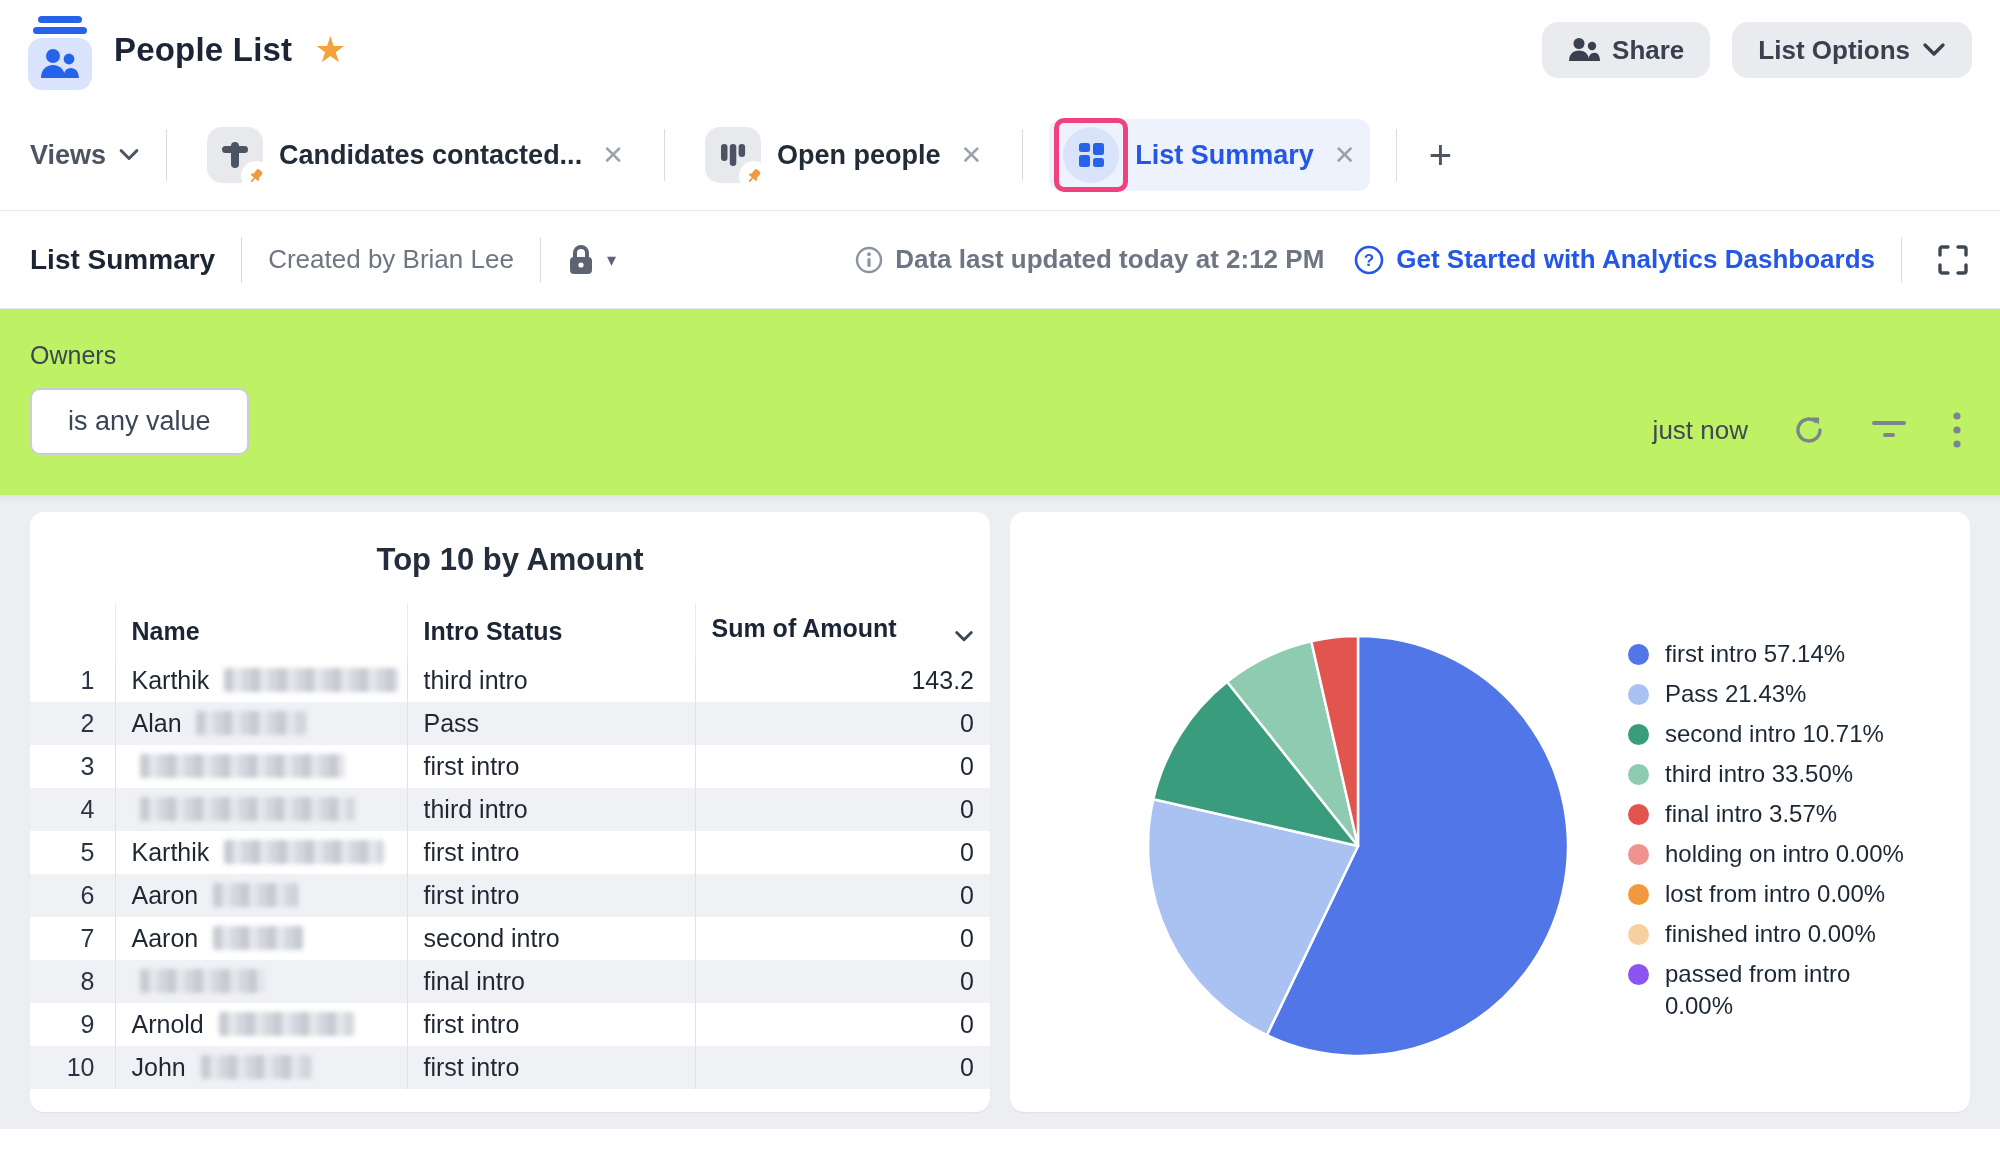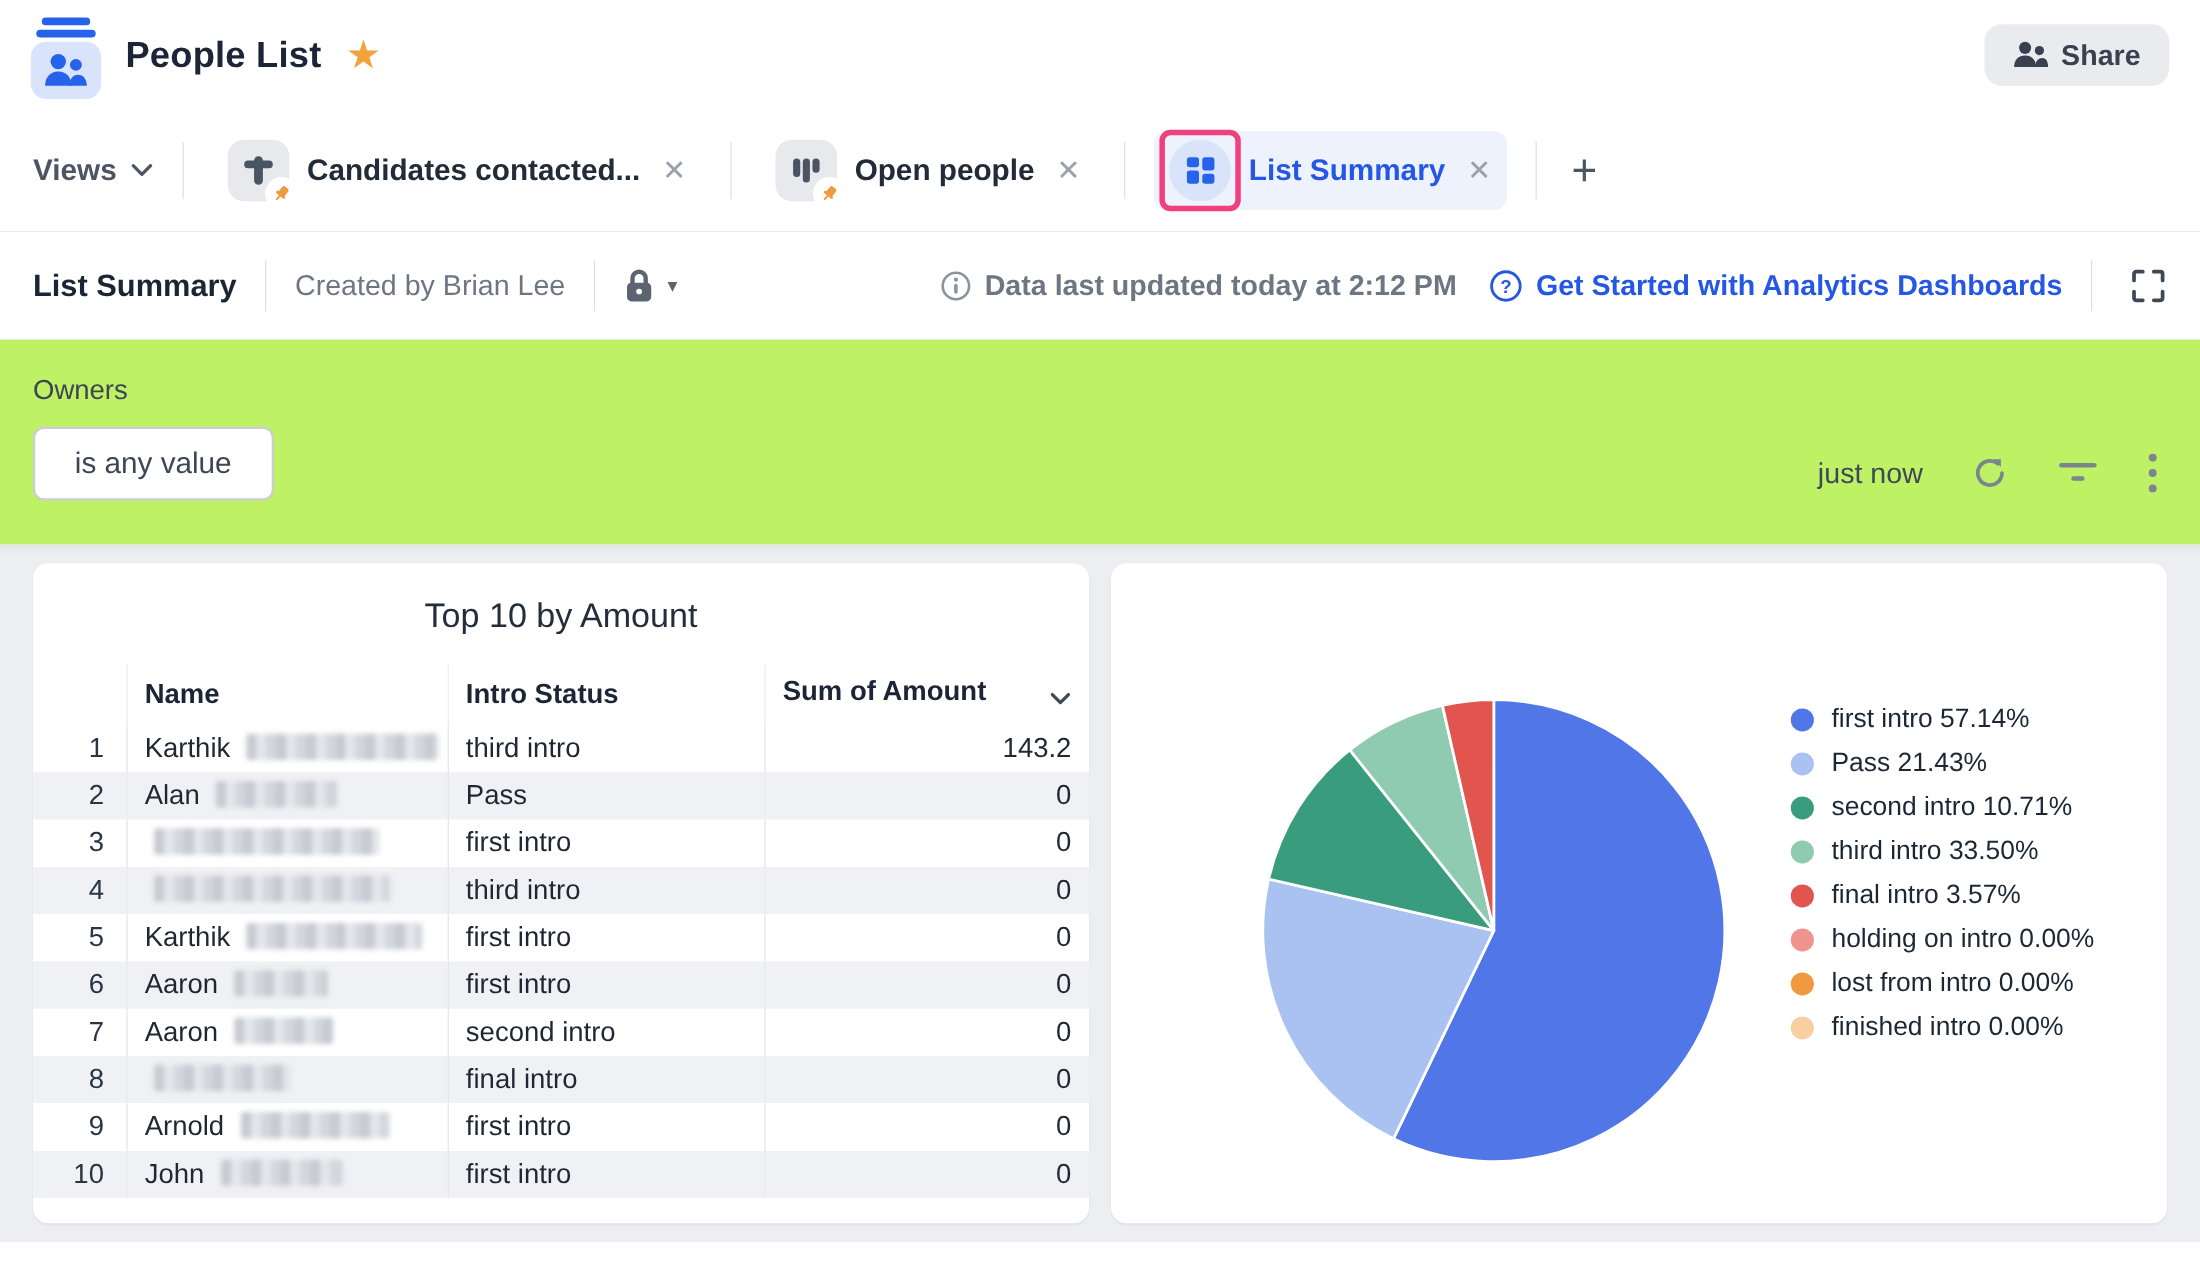--- a/index.html
+++ b/index.html
@@ -50,21 +50,21 @@
   .filterbar { position:relative; padding:32px 30px 40px; background:#bef264; }
   .owners-label { font-size:25px; color:#3c4654; margin-bottom:18px; }
   .value-btn { display:inline-block; background:#fff; border:2px solid #c9ced6; border-radius:10px; padding:16px 36px; font-size:27px; color:#3c4654; font-family:inherit; cursor:pointer; }
   .right-controls { position:absolute; right:38px; top:102px; display:flex; align-items:center; gap:44px; }
   .justnow { font-size:26px; color:#3f4856; }
   .iconbtn { cursor:pointer; display:flex; align-items:center; }
 
   
   .dashboard { background:#edeef1; padding:17px 30px; display:flex; gap:20px; height:634px; box-shadow:inset 0 10px 10px -10px rgba(0,0,0,.10); }
   .card { background:#fff; border-radius:14px; width:960px; height:600px; box-shadow:0 1px 2px rgba(16,24,40,.06); position:relative; overflow:hidden; }
-  .card-title { text-align:center; font-size:31px; color:#232d3b; margin-top:30px; font-weight:400; }
+  .card-title { text-align:center; font-size:31px; color:#232d3b; margin-top:30px; font-weight:700; }
 
   
   table.top10 { width:100%; border-collapse:collapse; margin-top:26px; table-layout:fixed; }
   table.top10 col.c-num { width:85px; } table.top10 col.c-name { width:292px; }
   table.top10 col.c-status { width:288px; } table.top10 col.c-amt { width:295px; }
   table.top10 th { font-size:25px; font-weight:700; color:#1b2535; text-align:left; padding:10px 16px; border-left:1px solid #e8eaed; }
   table.top10 th:first-child { border-left:none; }
   table.top10 th .sort { float:right; margin-top:6px; }
   table.top10 td { font-size:25px; color:#1f2733; padding:0 16px; height:43px; border-left:1px solid #dfe2e7; white-space:nowrap; overflow:hidden; }
   table.top10 td:first-child { border-left:none; text-align:right; padding-right:20px; color:#2a3442; }
@@ -104,20 +104,26 @@
     <span class="fav-star">★</span>
     <div class="spacer"></div>
     <button class="gbtn">
       <svg width="32" height="26" viewBox="0 0 32 26">
         <circle cx="11" cy="6.5" r="5.5" fill="#39414e"></circle>
         <path d="M1 24c0-6.5 4-10.5 10-10.5S21 17.5 21 24z" fill="#39414e"></path>
         <circle cx="24" cy="9" r="4.2" fill="#39414e"></circle>
         <path d="M20 24c.4-5 2.6-8.2 6.5-8.2 3.5 0 5.3 3 5.5 8.2z" fill="#39414e"></path>
       </svg>
       <span>Share</span>
+    </button>
+    <button class="gbtn">
+      <span>List Options</span>
+      <svg width="24" height="16" viewBox="0 0 24 16">
+        <path d="M3 3l9 9 9-9" class="stroke" style="stroke:#39414e;stroke-width:3.4"></path>
+      </svg>
     </button>
   </header>
 
   <nav class="tabbar">
     <div class="views">
       <span>Views</span>
       <svg width="22" height="14" viewBox="0 0 24 16">
         <path d="M3 3l9 9 9-9" class="stroke" style="stroke:#4c5561;stroke-width:3.4"></path>
       </svg>
     </div>
@@ -374,17 +380,21 @@
             <span class="legend-text">holding on intro 0.00%</span>
           </div>
           <div class="legend-item">
             <span class="legend-dot" style="background: rgb(240, 153, 63);"></span>
             <span class="legend-text">lost from intro 0.00%</span>
           </div>
           <div class="legend-item">
             <span class="legend-dot" style="background: rgb(248, 207, 160);"></span>
             <span class="legend-text">finished intro 0.00%</span>
           </div>
+          <div class="legend-item">
+            <span class="legend-dot" style="background: rgb(140, 84, 240);"></span>
+            <span class="legend-text">passed from intro 0.00%</span>
+          </div>
         </div>
     </div>
 
   </section>
 </div>
 
 </body></html>

